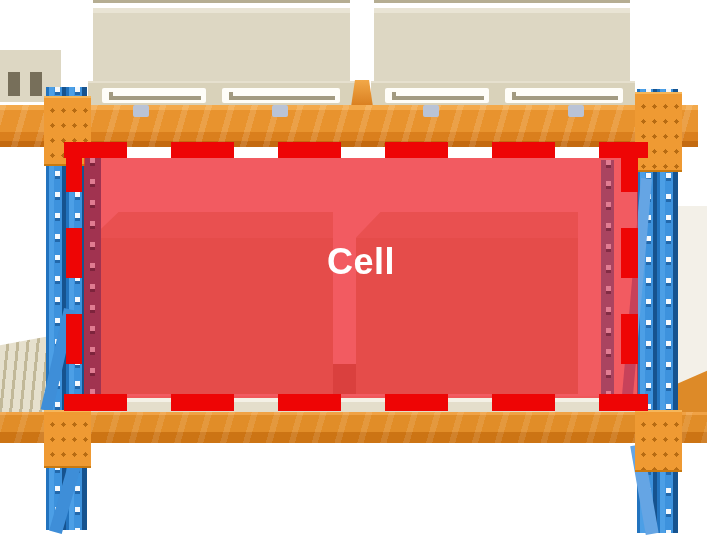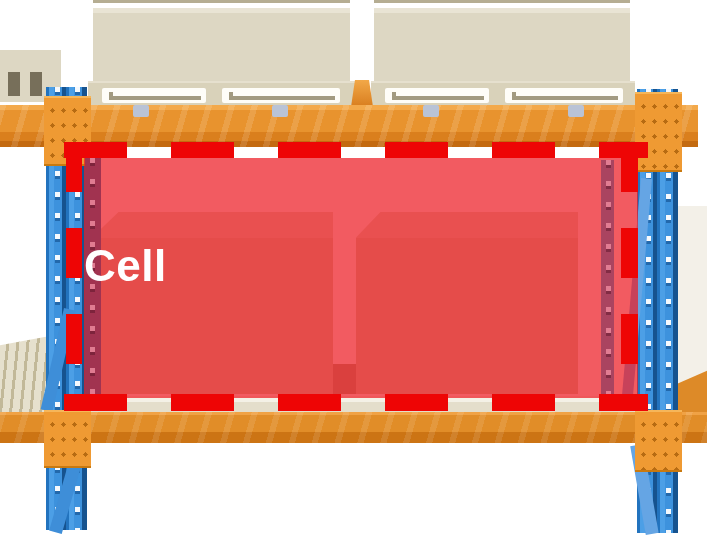--- a/index.html
+++ b/index.html
@@ -103,22 +103,22 @@
   .mar-l{left:85px;top:158px;width:16px;height:240px;}
   .mar-r{left:601px;top:160px;width:13px;height:238px;background-color:#aa4460;}
 
   .dash-h{background:repeating-linear-gradient(90deg,var(--dash-red,#ee0505) 0 63px,rgba(0,0,0,0) 63px 107px);z-index:12;}
   .dash-v{background:repeating-linear-gradient(180deg,var(--dash-red,#ee0505) 0 50px,rgba(0,0,0,0) 50px 86px);z-index:12;}
   .d-top{left:64px;top:142px;width:584px;height:16px;}
   .d-bottom{left:64px;top:394px;width:584px;height:17px;}
   .d-left{left:66px;top:142px;width:16px;height:269px;}
   .d-right{left:621px;top:142px;width:17px;height:269px;}
 
-  .cell-label{left:84px;top:244px;width:554px;z-index:13;
-    color:var(--label-white,#ffffff);font-size:44px;font-weight:700;line-height:1;
+  .cell-label{left:84px;top:244px;width:554px;z-index:13;text-align:center;
+    color:var(--label-white,#ffffff);font-size:36px;font-weight:700;line-height:1;
     font-family:"Liberation Sans",sans-serif;letter-spacing:0.5px;}
 </style>
 </head>
 <body>
 
 <div class="stage">
 
   <div class="abs tbox-edge edge-l"></div>
   <div class="abs tbox tbox-l"></div>
   <div class="abs tbox-edge edge-r"></div>

